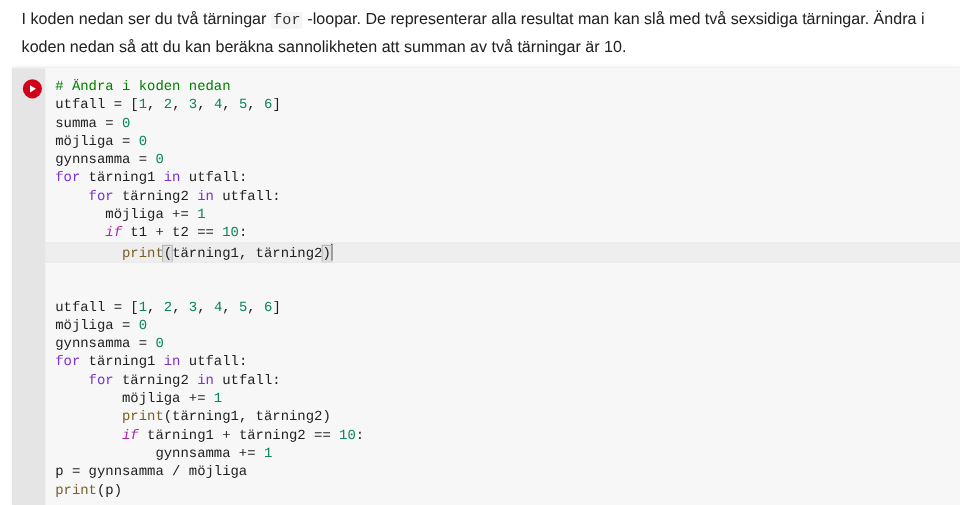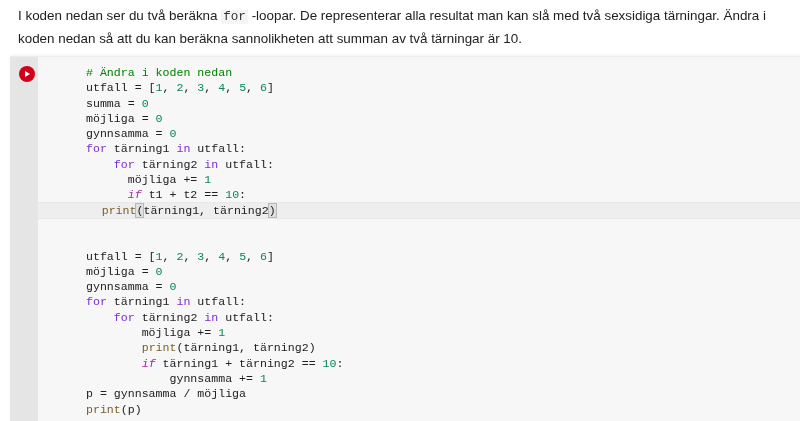--- a/index.html
+++ b/index.html
@@ -6,35 +6,35 @@
     body { width: 800px; height: 421px; overflow: hidden; position: relative; font-family: "Liberation Sans", sans-serif; }
     .intro { position: absolute; left: 18px; top: 5px; width: 780px; font-size: 13.4px; line-height: 21px; color: #212121; }
     .intro code { font-family: "Liberation Mono", monospace; font-size: 12.6px; background: #f5f5f5; padding: 0 2px; color: #333; }
     .cell { position: absolute; left: 10px; top: 56px; width: 790px; height: 365px; border-top: 1px solid #ececec; box-shadow: 0 -1px 3px rgba(0,0,0,0.06); }
     .gutter { position: absolute; left: 0; top: 0; width: 28px; height: 100%; background: #e5e5e5; }
     .run-btn { position: absolute; left: 9px; top: 9px; width: 16px; height: 16px; border-radius: 50%; background: #d0021b; display: flex; align-items: center; justify-content: center; cursor: pointer; box-shadow: 0 0 0 2px #e5e5e5; }
     .run-btn svg { display: block; }
     .run-area { position: absolute; left: 28px; top: 0; width: 8px; height: 100%; background: #f7f7f7; }
     .editor { position: absolute; left: 36px; top: 0; right: 0; height: 100%; background: #f7f7f7; }
     .code { position: absolute; left: 0; top: 8px; right: 0; margin: 0; font-family: "Liberation Mono", monospace; font-size: 11.6px; line-height: 15.3px; color: #212121; white-space: pre; }
-    .line { display: block; height: 15.3px; padding-left: 0; margin-left: 40px; }
+    .line { display: block; height: 15.3px; padding-left: 0; }
     .line.active { background: #eeeeee; margin-left: -8px; padding-left: 8px; outline: 1px solid #e8e8e8; }
     .kw { color: #7b30d0; }
     .kw2 { color: #a626a4; font-style: italic; }
     .num { color: #098658; }
     .cmt { color: #008000; }
     .bi { color: #795e26; }
     .bracket-hl { outline: 1px solid #b8b8b8; background: #e0e0e0; }
     .cursor { display: inline-block; width: 1px; height: 14px; background: #000; vertical-align: -3px; margin-left: 0; }
   </style>
 </head>
 <body>
 
 <div class="intro">
-  <span>I koden nedan ser du två beräkna </span><code>for</code><span> -loopar. De representerar alla resultat man kan slå med två sexsidiga tärningar. Ändra i koden nedan så att du kan beräkna sannolikheten att summan av två tärningar är 10.</span>
+  <span>I koden nedan ser du två tärningar </span><code>for</code><span> -loopar. De representerar alla resultat man kan slå med två sexsidiga tärningar. Ändra i koden nedan så att du kan beräkna sannolikheten att summan av två tärningar är 10.</span>
 </div>
 
 <div class="cell">
   <div class="gutter"></div>
   <div class="run-btn" title="Run cell">
     <svg width="8" height="8" viewBox="0 0 8 8">
         <path d="M2 1 L7 4 L2 7 Z" fill="#ffffff"></path>
       </svg>
   </div>
   <div class="run-area"></div>

